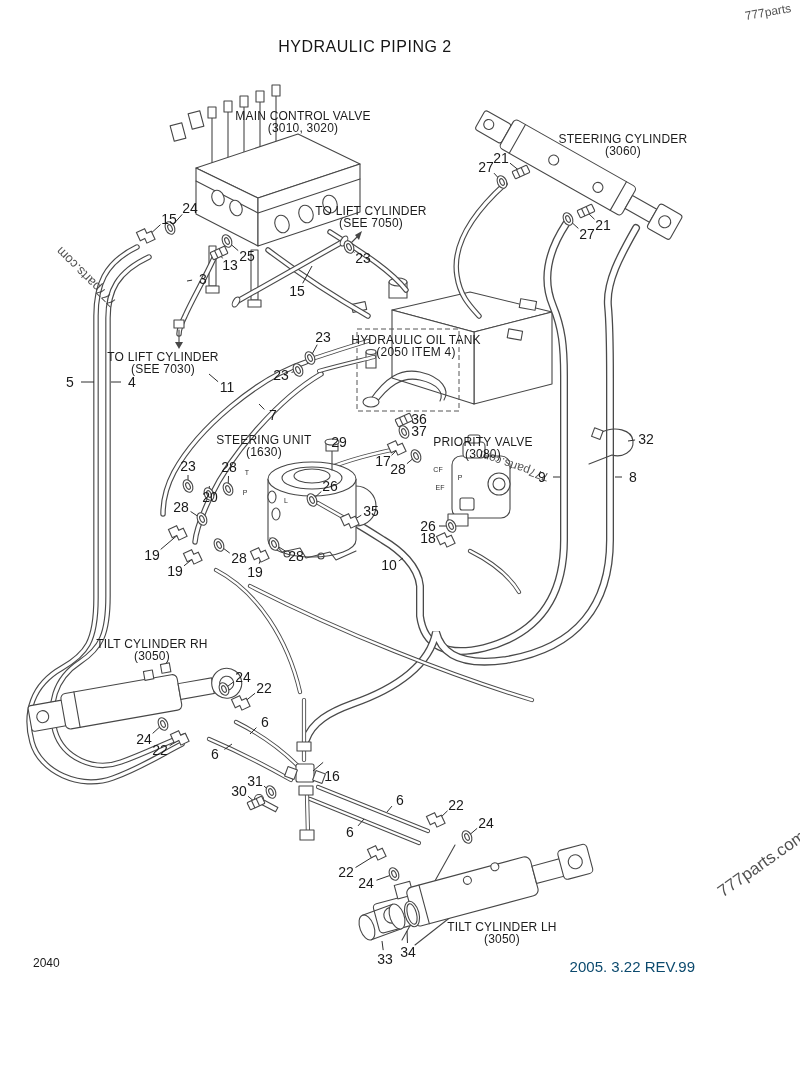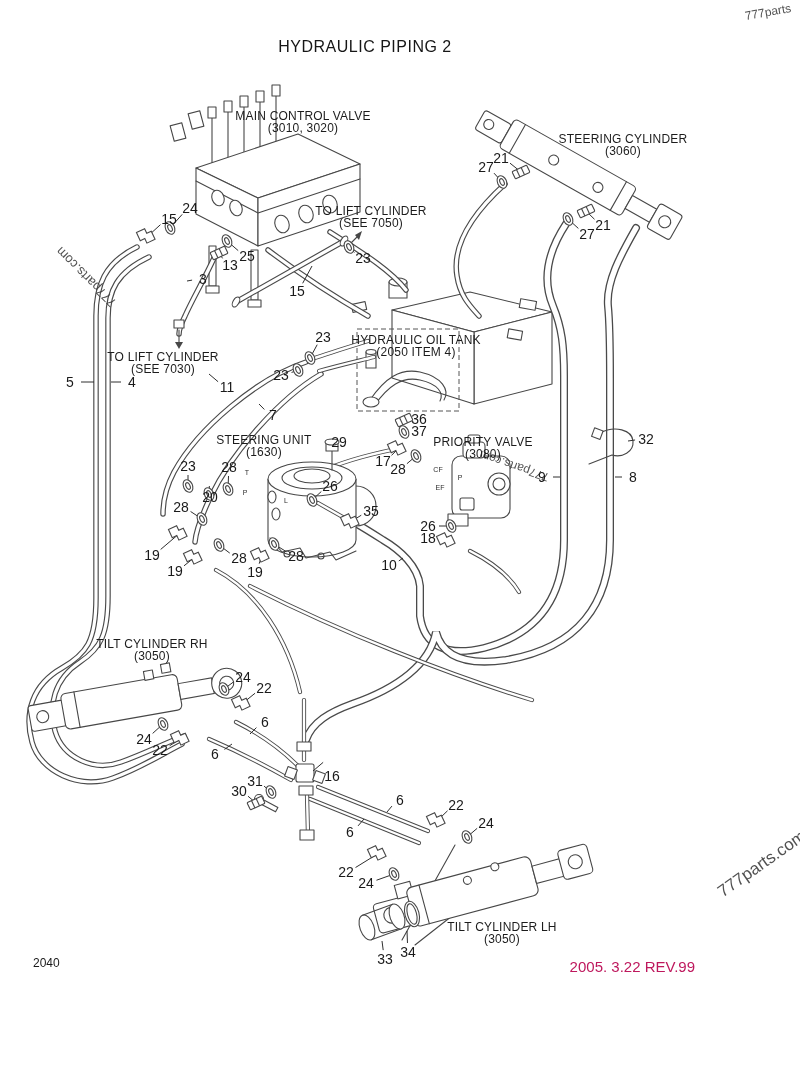--- a/index.html
+++ b/index.html
@@ -19,21 +19,21 @@
   
   .page-title{position:absolute;transform:translate(-50%,-50%);font-size:16px;letter-spacing:.5px;
               color:#161616;white-space:nowrap;}
   .comp-label{position:absolute;transform:translate(-50%,-50%);font-size:12px;line-height:11.5px;
               color:#1c1c1c;text-align:center;white-space:nowrap;letter-spacing:.2px;}
   .callout{position:absolute;transform:translate(-50%,-50%);font-size:14px;color:#1a1a1a;
            white-space:nowrap;}
   .watermark{position:absolute;color:#3e3e3e;white-space:nowrap;opacity:.9;}
   .portletter{position:absolute;transform:translate(-50%,-50%);font-size:7px;color:#2d2d2d;}
   .footer-left{position:absolute;left:33px;top:956px;font-size:12px;color:#1a1a1a;}
-  .footer-right{position:absolute;right:105px;top:958px;font-size:15px;color:#be185d;margin-left:42px;}
+  .footer-right{position:absolute;right:105px;top:958px;font-size:15px;color:#0c4a6e;margin-left:42px;}
 </style>
 </head>
 <body>
 
 <div class="stage">
 
   <svg width="800" height="1067" viewBox="0 0 800 1067">
     <defs>
       <path id="hA" d="M137,247 C104,263 96,286 96,316 L96,598 C96,642 86,654 62,668 C32,685 24,713 32,742 C40,772 80,790 113,778 C141,768 162,754 182,744"></path>
       <path id="hB" d="M149,257 C117,272 108,291 108,318 L108,596 C108,634 101,648 80,662 C54,679 48,706 55,731 C63,758 94,772 121,762 C146,753 165,743 184,736"></path>

